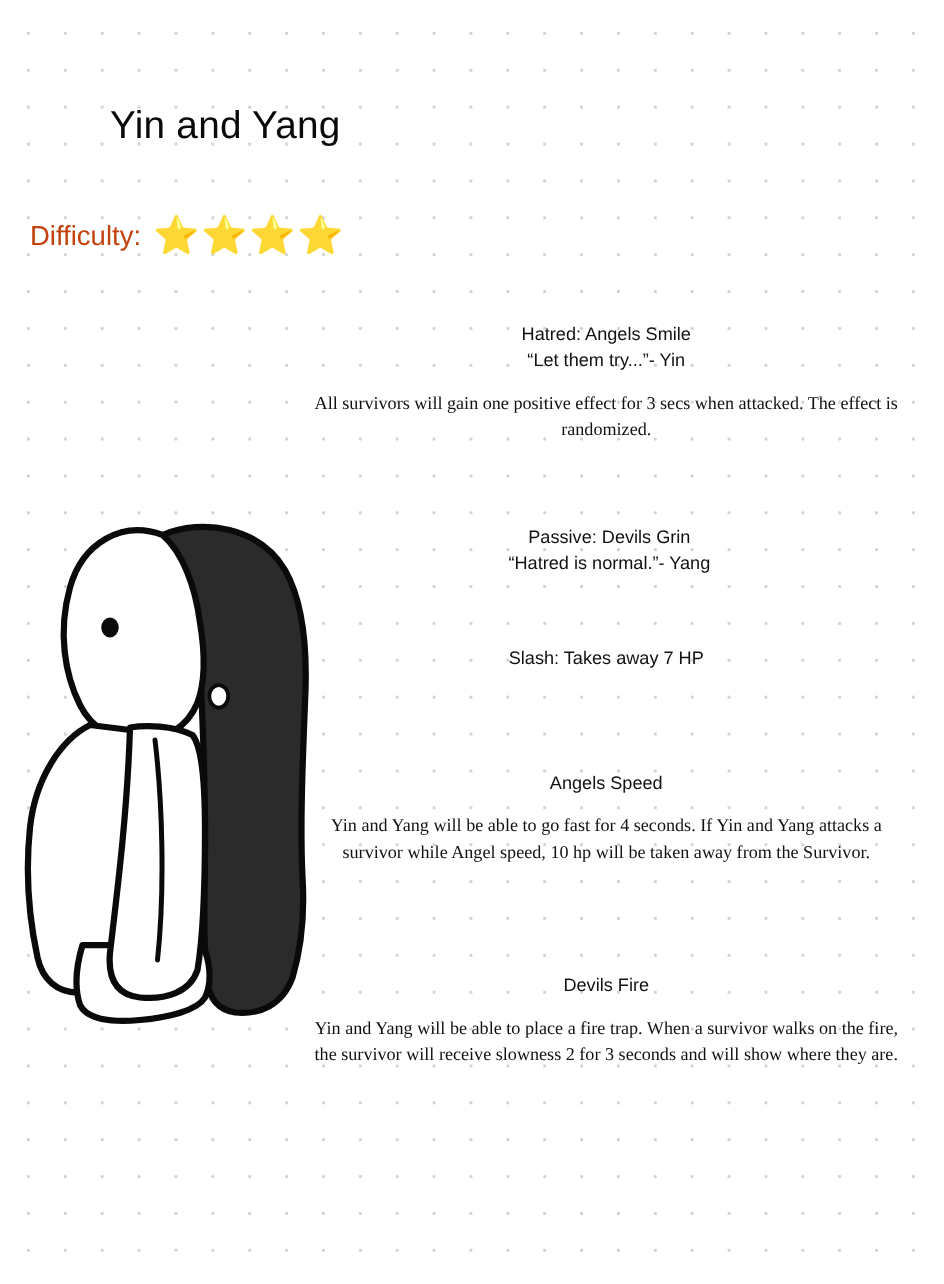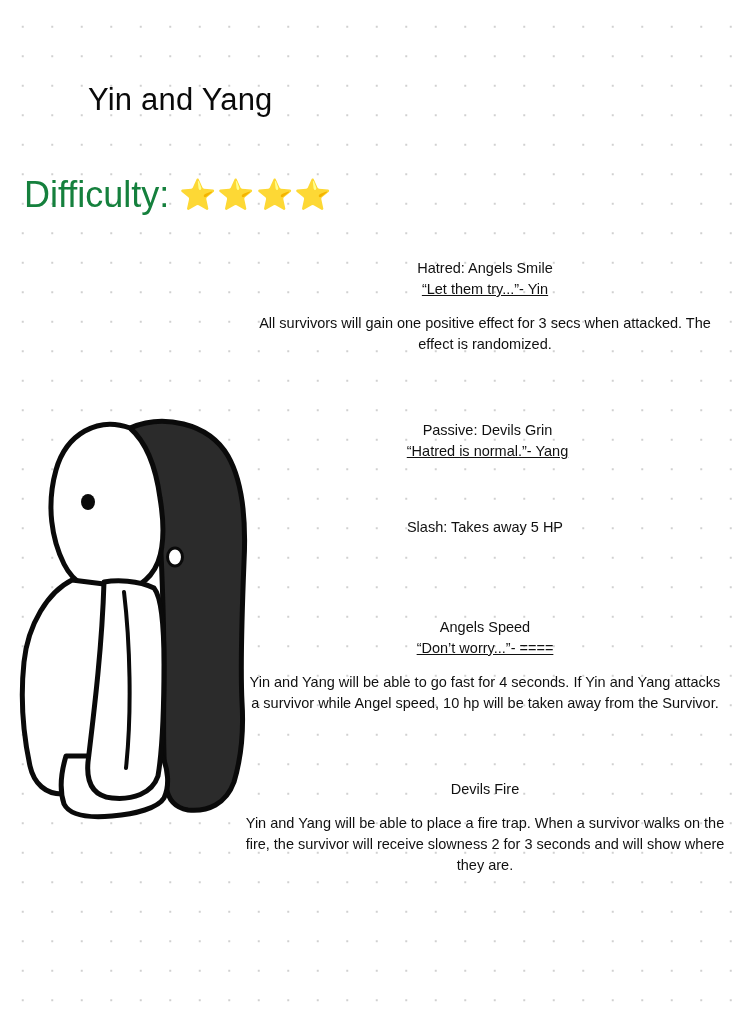--- a/index.html
+++ b/index.html
@@ -43,22 +43,22 @@
   }
   .difficulty-row {
     position: absolute;
     left: 24px;
     top: 130px;
     display: flex;
     align-items: center;
     gap: 4px;
   }
   .difficulty-label {
-    font-size: 36px;
-    color: #15803d;
+    font-size: 22px;
+    color: #c2410c;
   }
   .stars {
     font-size: 30px;
     letter-spacing: 1px;
     line-height: 1;
     margin-left: 6px;
   }
   
   .character {
     position: absolute;
@@ -73,24 +73,24 @@
     text-align: center;
     color: #111111;
     font-size: 14.5px;
     line-height: 1.45;
   }
   .block .head {
     display: block;
   }
   .block .quote {
     display: block;
-    text-decoration: underline;
   }
   .block .body {
     display: block;
+    font-family: Liberation Serif, serif;
   }
   .gap {
     display: block;
     height: 13px;
   }
   .b-passive1 { left: 245px; top: 214px; width: 480px; }
   .b-passive2 { left: 245px; top: 376px; width: 485px; text-align: center; }
   .b-slash    { left: 245px; top: 473px; width: 480px; }
   .b-angels   { left: 245px; top: 573px; width: 480px; text-align: center; }
   .b-devils   { left: 245px; top: 735px; width: 480px; }
@@ -152,26 +152,25 @@
     <span class="gap"></span>
     <span class="body">All survivors will gain one positive effect for 3 secs when attacked. The effect is randomized.</span>
   </div>
 
   <div class="block b-passive2">
     <span class="head">Passive: Devils Grin</span>
     <span class="quote">“Hatred is normal.”- Yang</span>
   </div>
 
   <div class="block b-slash">
-    <span class="head">Slash: Takes away 5 HP</span>
+    <span class="head">Slash: Takes away 7 HP</span>
   </div>
 
   <div class="block b-angels">
     <span class="head">Angels Speed</span>
-    <span class="quote">“Don’t worry...”- ====</span>
     <span class="gap"></span>
     <span class="body">Yin and Yang will be able to go fast for 4 seconds. If Yin and Yang attacks a survivor while Angel speed, 10 hp will be taken away from the Survivor.</span>
   </div>
 
   <div class="block b-devils">
     <span class="head">Devils Fire</span>
     <span class="gap"></span>
     <span class="body">Yin and Yang will be able to place a fire trap. When a survivor walks on the fire, the survivor will receive slowness 2 for 3 seconds and will show where they are.</span>
   </div>
 

